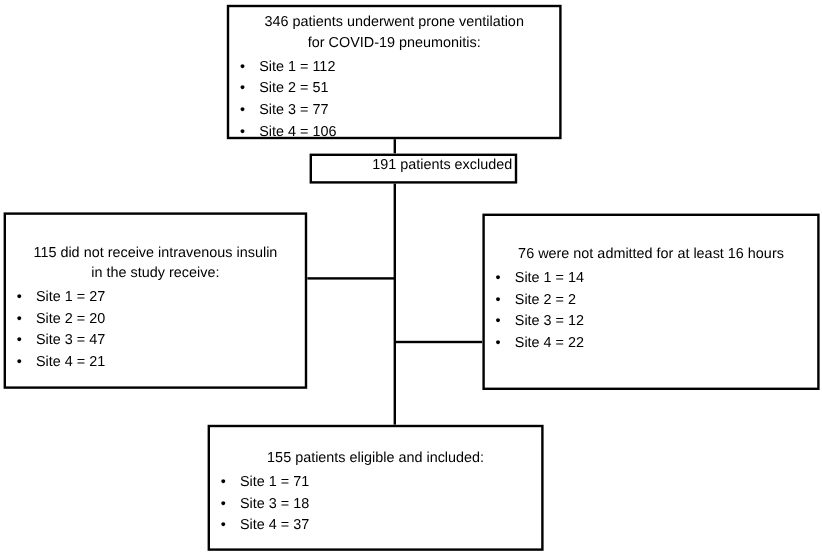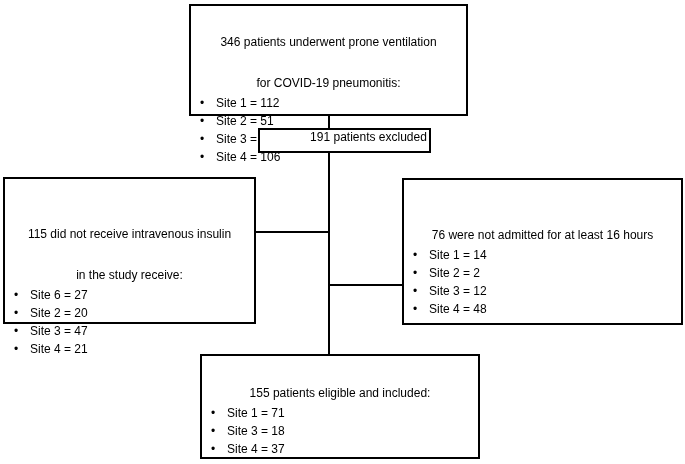--- a/index.html
+++ b/index.html
@@ -16,41 +16,41 @@
     overflow: hidden;
   }
   .node {
     position: absolute;
     border: 2px solid #000000;
     background: #ffffff;
     font-size: 12px;
     color: #000000;
   }
   .title { text-align: center; line-height: 17px; }
-  .title div { line-height: 17px; margin-top: 24px; }
+  .title div { line-height: 17px; }
   ul.bullets { list-style: none; margin-top: 2px; }
   ul.bullets li {
     position: relative;
     padding-left: 25px;
     line-height: 18px;
   }
   ul.bullets li::before {
     content: "\2022";
     position: absolute;
     left: 9px;
     top: 0;
   }
   .connector { position: absolute; background: #000000; }
 
   #node-enrolled     { left: 189px; top: 4px;   width: 279px; height: 112px; padding-top: 4px; }
   #node-excluded     { left: 258px; top: 128px; width: 173px; height: 25px;
                        display: flex; align-items: flex-start; justify-content: center; padding-left: 48px; }
   #node-no-insulin   { left: 3px;   top: 177px; width: 253px; height: 147px; padding-top: 23px; }
   #node-not-admitted { left: 402px; top: 178px; width: 281px; height: 147px; padding-top: 23px; }
-  #node-included     { left: 200px; top: 354px; width: 280px; height: 105px; padding-top: 5px; }
+  #node-included     { left: 173px; top: 354px; width: 280px; height: 105px; padding-top: 17px; }
 
   #conn-v1      { left: 328px; top: 116px; width: 2px;  height: 12px; }
   #conn-v2      { left: 328px; top: 153px; width: 2px;  height: 201px; }
   #conn-h-left  { left: 256px; top: 231px; width: 74px; height: 2px; }
   #conn-h-right { left: 330px; top: 284px; width: 72px; height: 2px; }
 </style>
 </head>
 <body>
 
 <div class="canvas">
@@ -77,36 +77,36 @@
   <div class="connector" id="conn-v2"></div>
   <div class="connector" id="conn-h-left"></div>
   <div class="connector" id="conn-h-right"></div>
 
   <div class="node" id="node-no-insulin">
     <div class="title">
         <div>115 did not receive intravenous insulin</div>
         <div>in the study receive:</div>
       </div>
     <ul class="bullets">
-        <li>Site 6 = 27</li>
+        <li>Site 1 = 27</li>
         <li>Site 2 = 20</li>
         <li>Site 3 = 47</li>
         <li>Site 4 = 21</li>
       </ul>
   </div>
 
   <div class="node" id="node-not-admitted">
     <div class="title">
         <div>76 were not admitted for at least 16 hours</div>
       </div>
     <ul class="bullets">
         <li>Site 1 = 14</li>
         <li>Site 2 = 2</li>
         <li>Site 3 = 12</li>
-        <li>Site 4 = 48</li>
+        <li>Site 4 = 22</li>
       </ul>
   </div>
 
   <div class="node" id="node-included">
     <div class="title">
         <div>155 patients eligible and included:</div>
       </div>
     <ul class="bullets">
         <li>Site 1 = 71</li>
         <li>Site 3 = 18</li>

